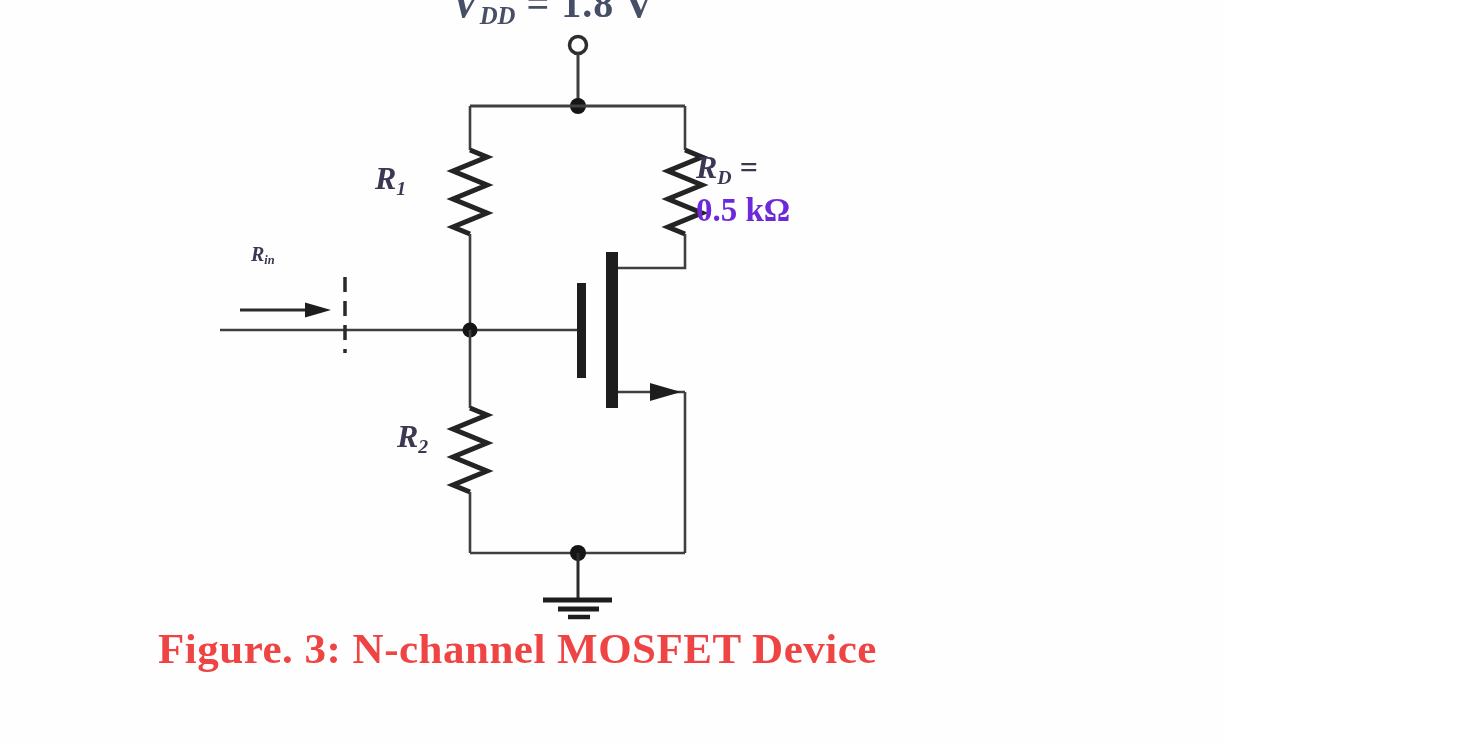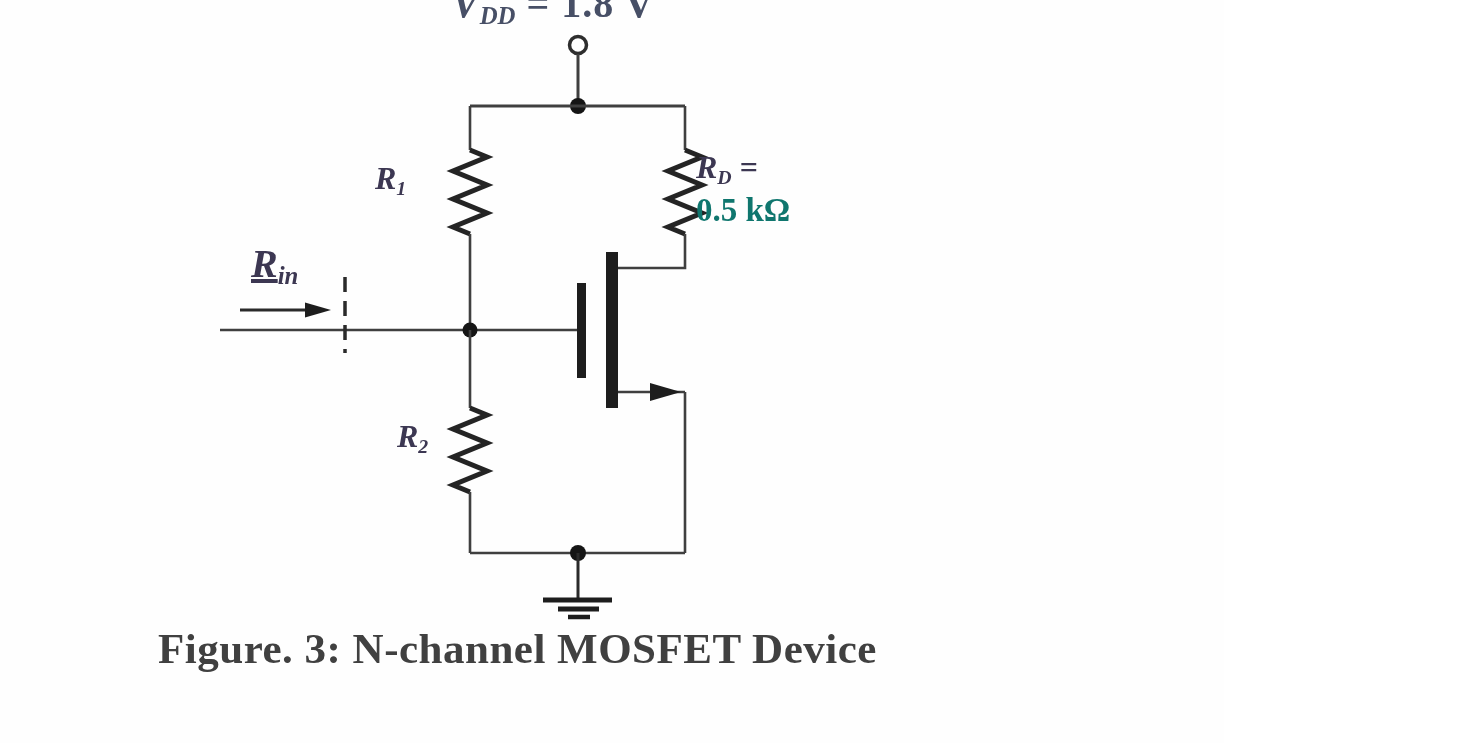--- a/index.html
+++ b/index.html
@@ -27,37 +27,37 @@
   }
   .vdd{
     left:452px; top:-16px;
     font-size:40px;
     color:#474f66;
     letter-spacing:1px;
   }
   .vdd .rest{font-style:normal;color:#474f66;}
   .r1{left:375px; top:162px;}
   .r2{left:397px; top:420px;text-align:center;}
-  .rin{left:251px; top:244px; font-size:40px;text-decoration:underline;}
+  .rin{left:251px; top:244px; font-size:20px;}
   .rd{left:696px; top:149px; line-height:1.18;}
   .rd .eq{font-style:normal;}
   .rd-value{
     display:block;
     font-style:normal;
-    color:#0f766e;
+    color:#6d28d9;
     font-size:33px;
     margin-top:2px;
   }
   .caption{
     position:absolute;
     left:158px; top:624px;
     font-size:43px;
     font-weight:700;
     font-style:normal;
-    color:#404040;
+    color:#ef4444;
     letter-spacing:0.5px;
     white-space:nowrap;
   }
 </style>
 </head>
 <body>
 
 <div class="canvas">
 
   <svg width="1484" height="743" viewBox="0 0 1484 743">

